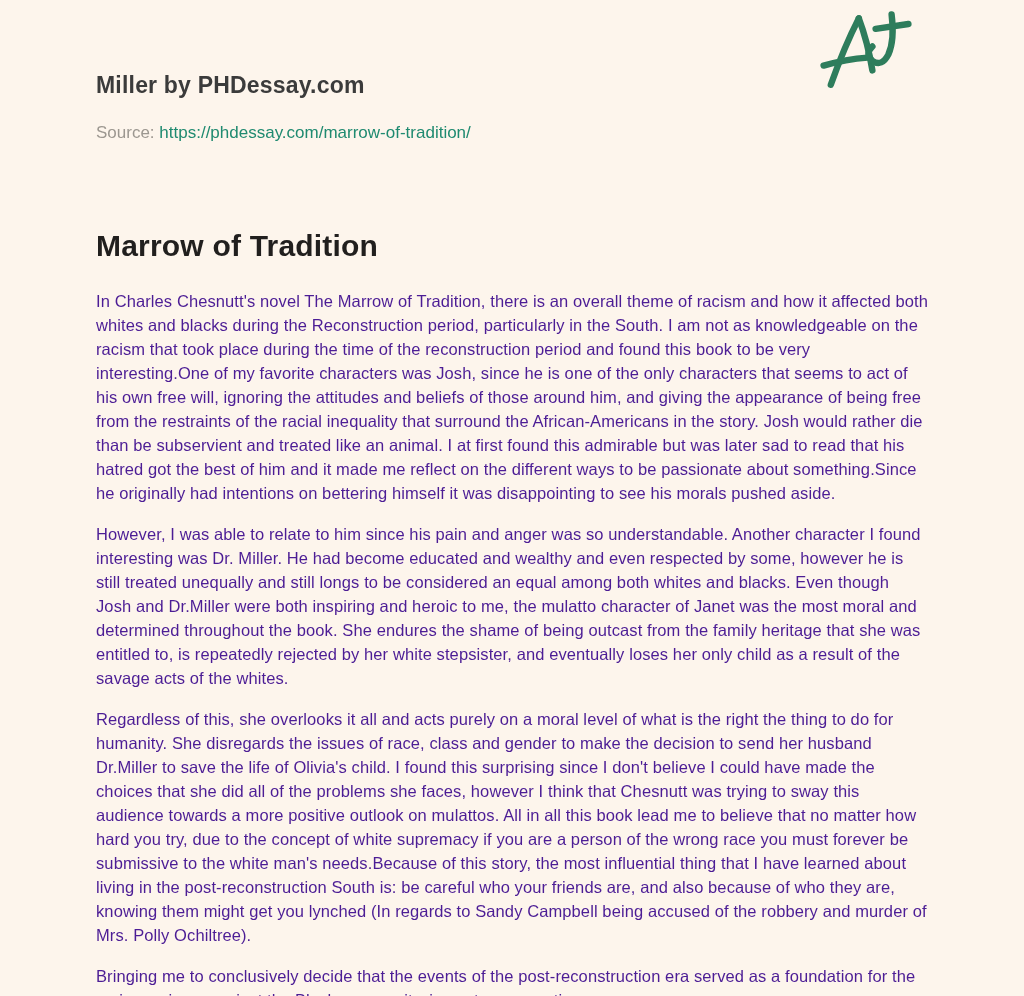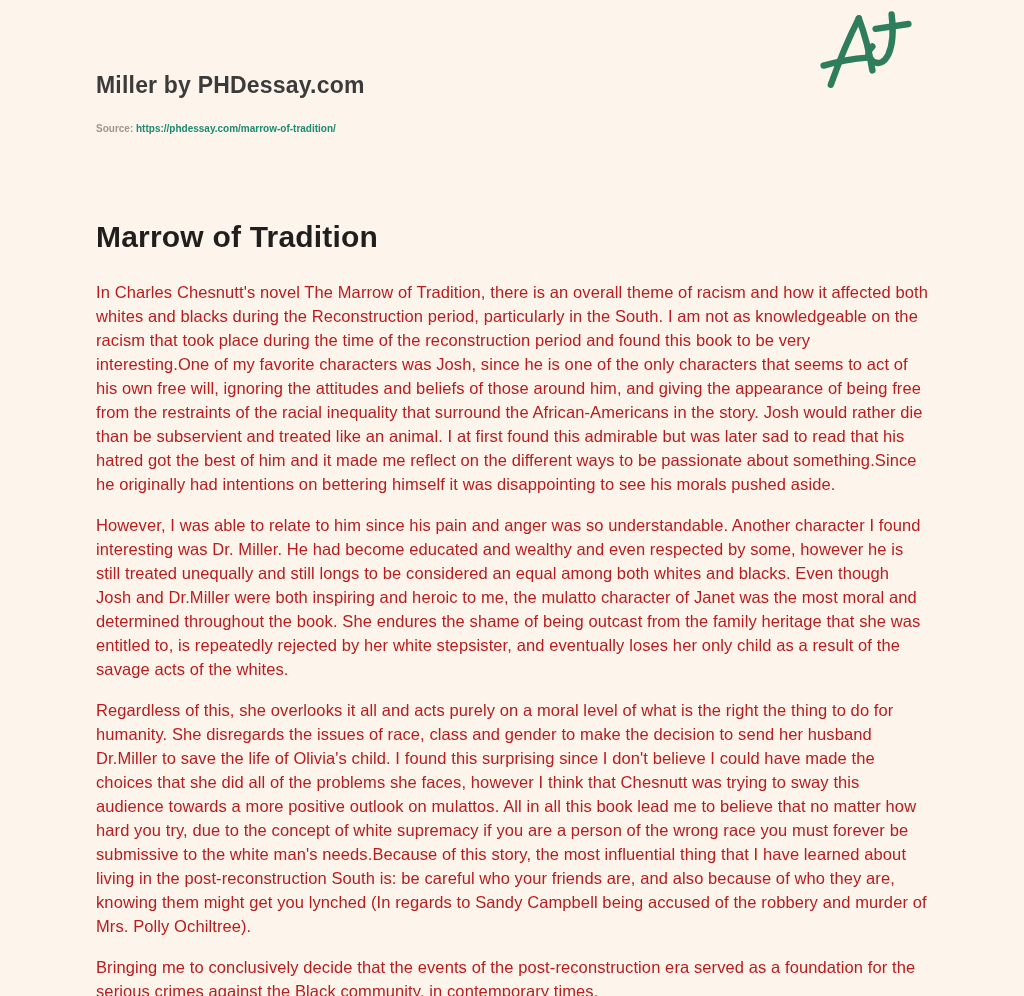--- a/index.html
+++ b/index.html
@@ -21,24 +21,23 @@
     padding-top: 72px;
   }
   .byline {
     font-size: 23px;
     font-weight: 700;
     color: #3b3b3b;
     letter-spacing: 0.2px;
     margin: 0 0 24px 0;
   }
   .source-line {
-    font-size: 10px;
+    font-size: 17px;
     color: #9c9790;
     margin: 0;
-    font-weight: bold;
   }
   .source-link {
     color: #1f8a70;
     text-decoration: none;
     cursor: pointer;
   }
   .logo {
     position: absolute;
     top: 2px;
     right: 14px;
@@ -51,21 +50,21 @@
     color: #211f1e;
     letter-spacing: 0.2px;
     margin: 86px 0 0 0;
   }
   .essay-body {
     margin-top: 26px;
   }
   .essay-body p {
     font-size: 16.5px;
     line-height: 24px;
-    color: #b91c1c;
+    color: #4c1d95;
     margin: 0 0 17px 0;
     letter-spacing: 0.1px;
   }
 </style>
 </head>
 <body>
 
 <div class="page">
 
   <h1 class="byline">Miller by PHDessay.com</h1>

